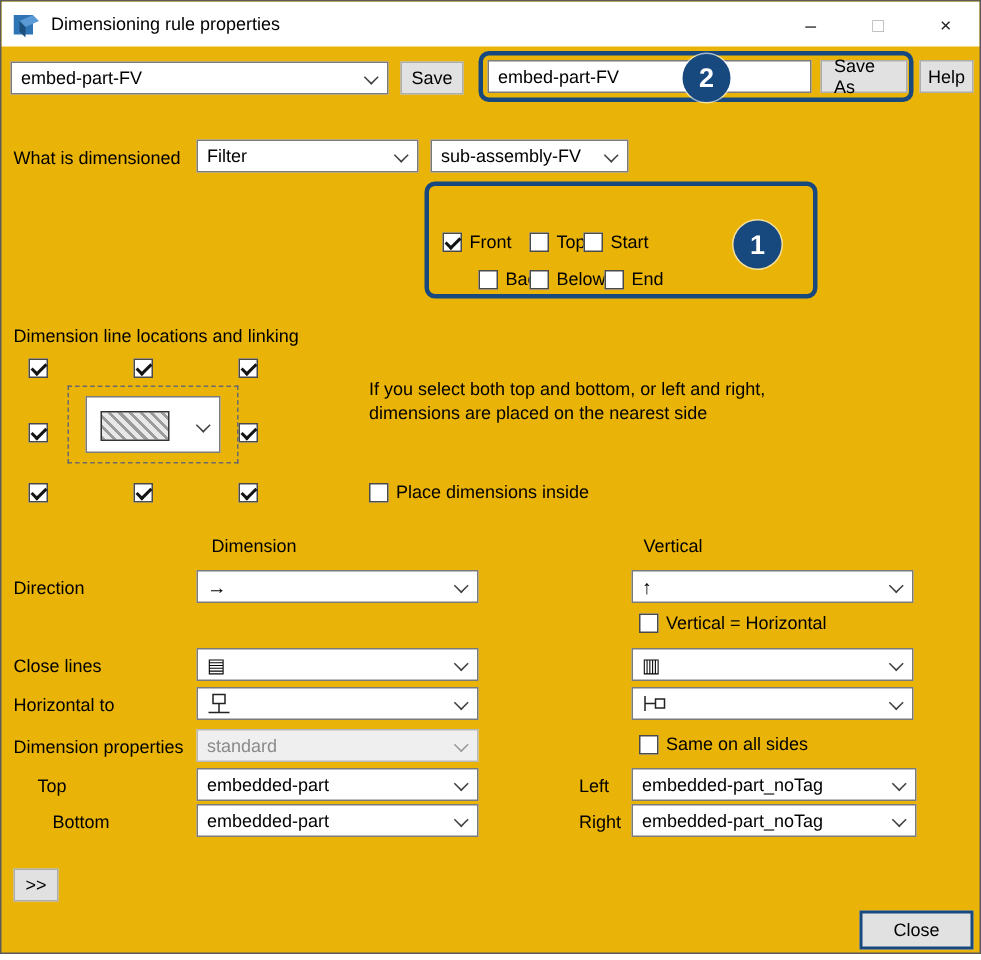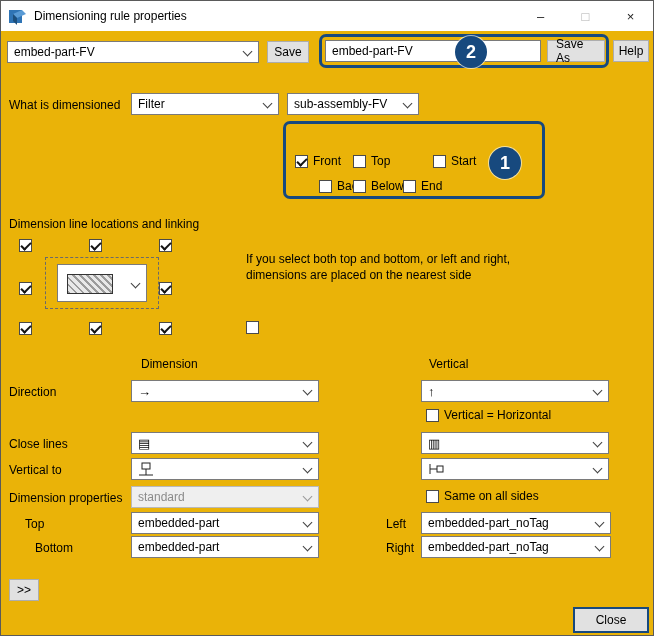--- a/index.html
+++ b/index.html
@@ -106,21 +106,21 @@
 
   <div class="ann-box" style="left:282px; top:120px; width:262px; height:78px;"></div>
   <div class="cbrow" style="left:294px; top:153px;">
     <span class="cb checked"></span>
     <span>Front</span>
   </div>
   <div class="cbrow" style="left:352px; top:153px;">
     <span class="cb"></span>
     <span>Top</span>
   </div>
-  <div class="cbrow" style="left:388px; top:153px;margin-left:44px;">
+  <div class="cbrow" style="left:388px; top:153px;">
     <span class="cb"></span>
     <span>Start</span>
   </div>
   <div class="cbrow" style="left:294px; top:178px;margin-left:24px;">
     <span class="cb"></span>
     <span>Back</span>
   </div>
   <div class="cbrow" style="left:352px; top:178px;">
     <span class="cb"></span>
     <span>Below</span>
@@ -145,20 +145,21 @@
   <div class="preview-frame"></div>
   <div class="preview-combo">
     <span class="hatch"></span>
     <span class="chev"></span>
   </div>
 
   <div class="note" style="left:245px; top:250px; width:322px;">If you select both top and bottom, or left and right, dimensions are placed on the nearest side</div>
 
   <div class="cbrow" style="left:245px; top:320px;">
     <span class="cb"></span>
+    <span>Place dimensions inside</span>
   </div>
 
   <span class="label" style="left:140px; top:356px;">Dimension</span>
   <span class="label" style="left:428px; top:356px;">Vertical</span>
 
   <span class="label" style="left:8px; top:384px;">Direction</span>
   <div class="combo" style="left:130px; top:379px; width:188px;">
     <span class="glyph-icon">→</span>
     <span class="chev"></span>
   </div>
@@ -174,21 +175,21 @@
   <span class="label" style="left:8px; top:436px;">Close lines</span>
   <div class="combo" style="left:130px; top:431px; width:188px;">
     <span class="glyph-icon">▤</span>
     <span class="chev"></span>
   </div>
   <div class="combo" style="left:420px; top:431px; width:188px;">
     <span class="glyph-icon">▥</span>
     <span class="chev"></span>
   </div>
 
-  <span class="label" style="left:8px; top:462px;">Vertical to</span>
+  <span class="label" style="left:8px; top:462px;">Horizontal to</span>
   <div class="combo" style="left:130px; top:457px; width:188px;">
     <svg width="18" height="14" viewBox="0 0 18 14" style="margin-right:6px;">
       <rect x="4" y="1" width="8" height="6" fill="#fff" stroke="#222"></rect>
       <line x1="8" y1="7" x2="8" y2="13" stroke="#222"></line>
       <line x1="1" y1="13" x2="15" y2="13" stroke="#222"></line>
     </svg>
     <span class="chev"></span>
   </div>
   <div class="combo" style="left:420px; top:457px; width:188px;">
     <svg width="18" height="14" viewBox="0 0 18 14" style="margin-right:6px;">

